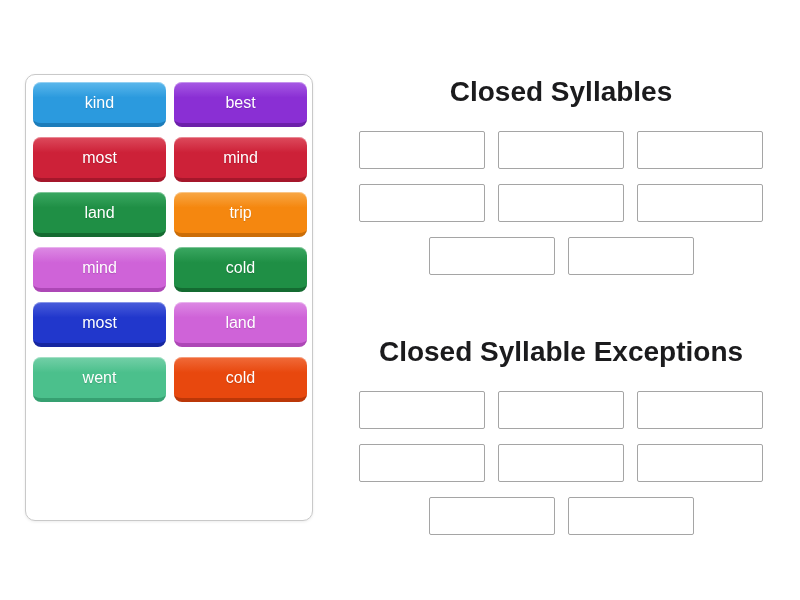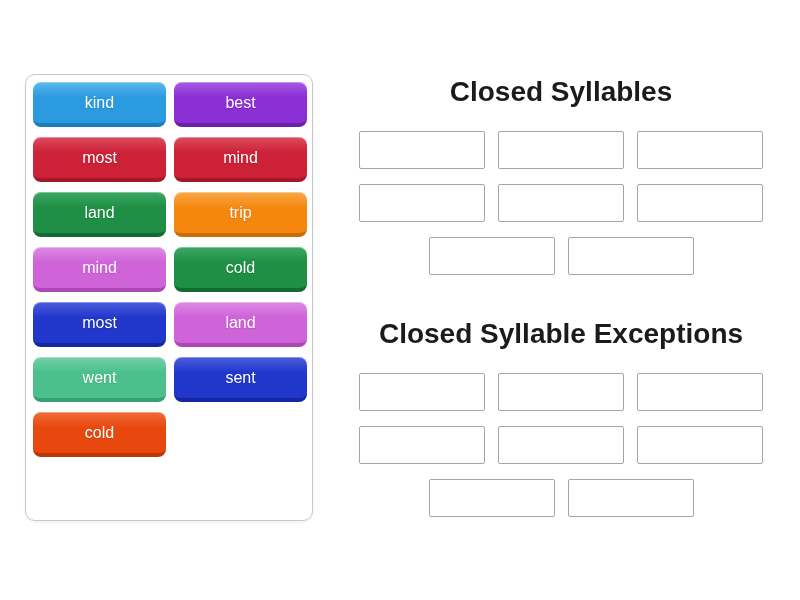--- a/index.html
+++ b/index.html
@@ -57,21 +57,21 @@
   }
 
   
   .group {
     position: absolute;
     left: 356px;
     width: 410px;
     text-align: center;
   }
   .group-1 { top: 74px; }
-  .group-2 { top: 316px; text-align: center; }
+  .group-2 { top: 334px; text-align: center; }
   .group-title {
     margin: 0 0 22px 0;
     font-size: 28px;
     font-weight: 700;
     line-height: 1.25;
     color: #1b1b1d;
     white-space: nowrap;
   }
   .slot-row {
     display: flex;
@@ -121,23 +121,20 @@
         </div>
         <div class="tile" style="--base: #2137cc; --light: #4a5ddb; --dark: #1626a0;">
           <span>most</span>
         </div>
         <div class="tile" style="--base: #cf63d8; --light: #dd8ae4; --dark: #ad47b6;">
           <span>land</span>
         </div>
         <div class="tile" style="--base: #4bc08c; --light: #74d0a8; --dark: #36a071;">
           <span>went</span>
         </div>
-        <div class="tile" style="--base: #2137cc; --light: #4a5ddb; --dark: #1626a0;">
-          <span>sent</span>
-        </div>
         <div class="tile" style="--base: #e8480e; --light: #f06b3a; --dark: #bb3708;">
           <span>cold</span>
         </div>
       </div>
   </div>
 
   <section class="group group-1">
     <h2 class="group-title">Closed Syllables</h2>
     <div class="slots">
         <div class="slot-row">

